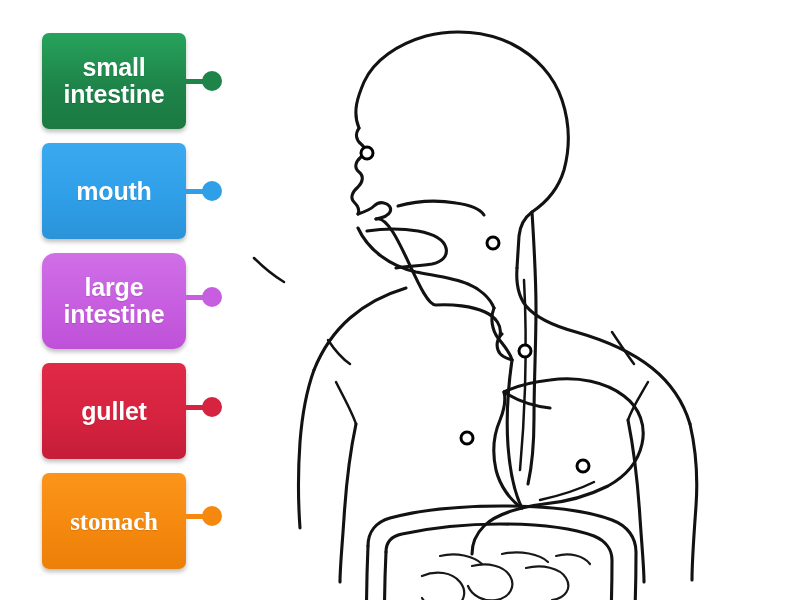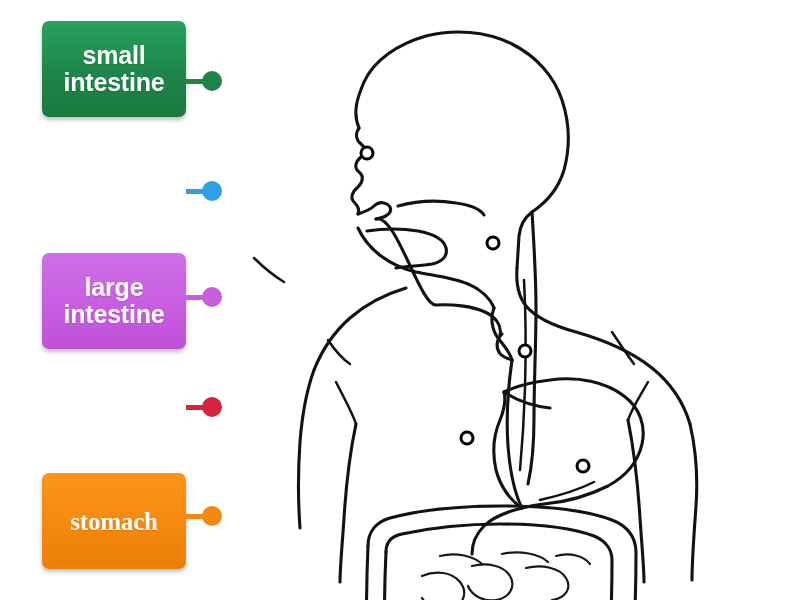--- a/index.html
+++ b/index.html
@@ -79,21 +79,21 @@
     left: 16px;
     top: 0;
     width: 20px;
     height: 20px;
     border-radius: 50%;
   }
 
   
   .tile-green  { background: linear-gradient(180deg, #27a35c 0%, #1e8449 55%, #1b7a42 100%); }
   .tile-blue   { background: linear-gradient(180deg, #3aa9ef 0%, #2f9fe8 55%, #2b93d8 100%); }
-  .tile-purple { background: linear-gradient(180deg, #d06fe6 0%, #c75ee0 55%, #bf51d8 100%); }
+  .tile-purple { background: linear-gradient(180deg, #d06fe6 0%, #c75ee0 55%, #bf51d8 100%); border-radius: 13px; }
   .tile-red    { background: linear-gradient(180deg, #e02a46 0%, #d62340 55%, #c51d38 100%); }
   .tile-orange { background: linear-gradient(180deg, #fb951a 0%, #f5890f 55%, #ec7f08 100%); }
 
   .knob-green  { background: #1e8449; }
   .knob-blue   { background: #2f9fe8; }
   .knob-purple { background: #c75ee0; }
   .knob-red    { background: #d62340; }
   .knob-orange { background: #f5890f; }
 
   .stem-green  { background: #1e8449; }
@@ -145,43 +145,49 @@
     cursor: pointer;
   }
 </style>
 </head>
 <body>
 
 <div id="stage">
 
   <div id="label-column">
 
-    <div class="label-tile tile-green" style="top:21px;">
+    <div class="label-tile tile-green" style="top:33px;">
       <span class="tile-text">small
 intestine</span>
     </div>
     <div class="connector" style="top:71px;">
       <span class="stem stem-green"></span>
       <span class="knob knob-green"></span>
     </div>
 
+    <div class="label-tile tile-blue" style="top:143px;">
+      <span class="tile-text">mouth</span>
+    </div>
     <div class="connector" style="top:181px;">
       <span class="stem stem-blue"></span>
       <span class="knob knob-blue"></span>
     </div>
 
     <div class="label-tile tile-purple" style="top:253px;">
       <span class="tile-text">large
 intestine</span>
     </div>
     <div class="connector" style="top:287px;">
       <span class="stem stem-purple"></span>
       <span class="knob knob-purple"></span>
     </div>
 
+    <div class="label-tile tile-red" style="top:363px;">
+      <span class="tile-text">gullet</span>
+    </div>
     <div class="connector" style="top:397px;">
       <span class="stem stem-red"></span>
       <span class="knob knob-red"></span>
     </div>
 
     <div class="label-tile tile-orange" style="top:473px;font-family:Liberation Serif, serif;">
       <span class="tile-text">stomach</span>
     </div>
     <div class="connector" style="top:506px;">
       <span class="stem stem-orange"></span>

